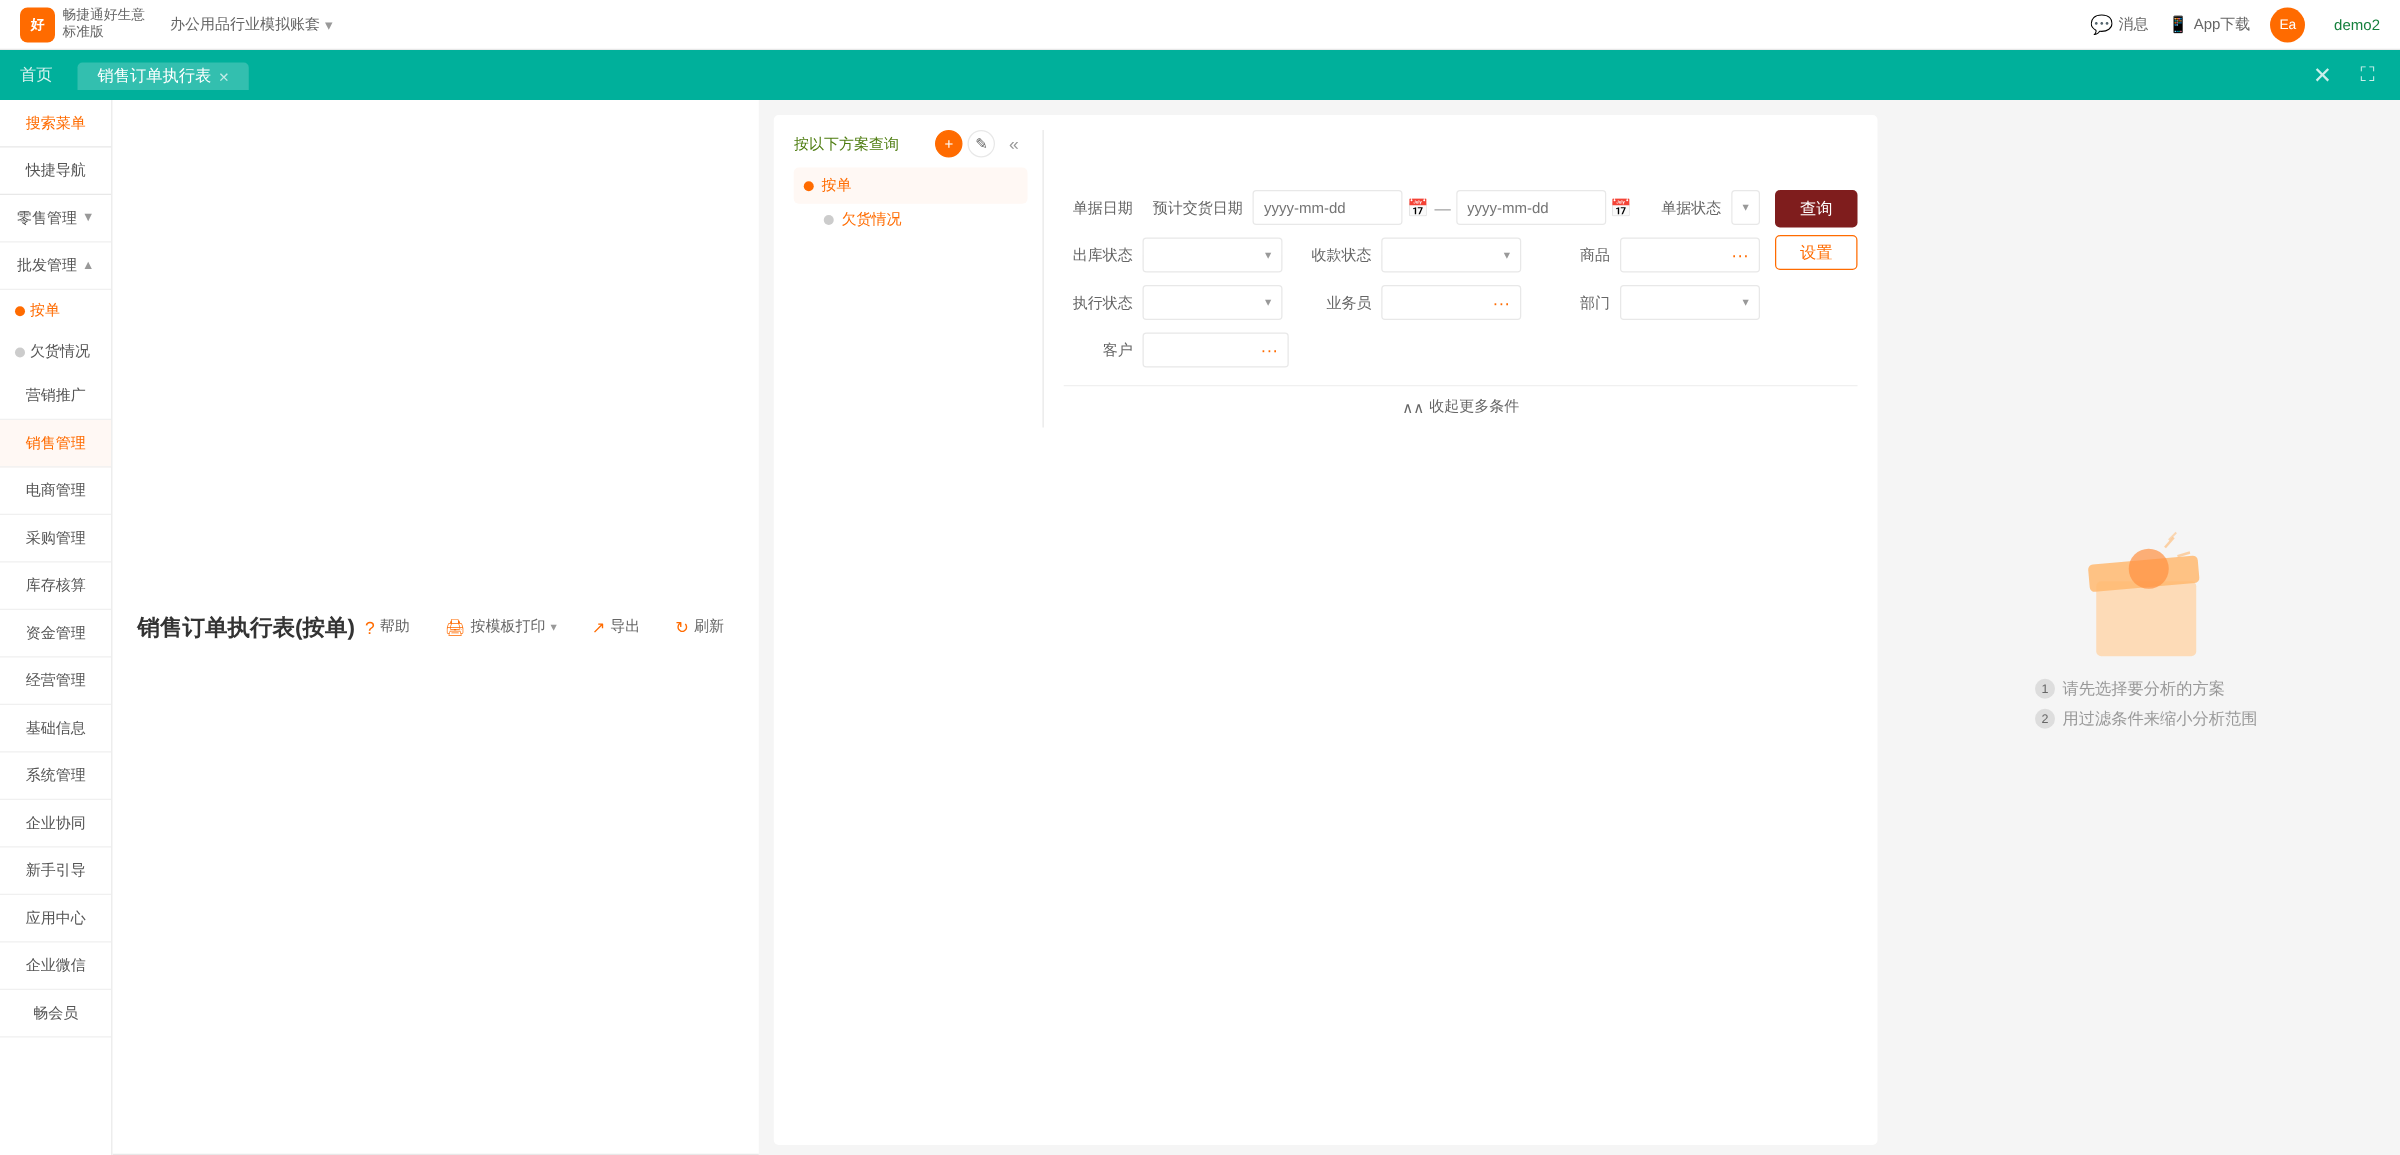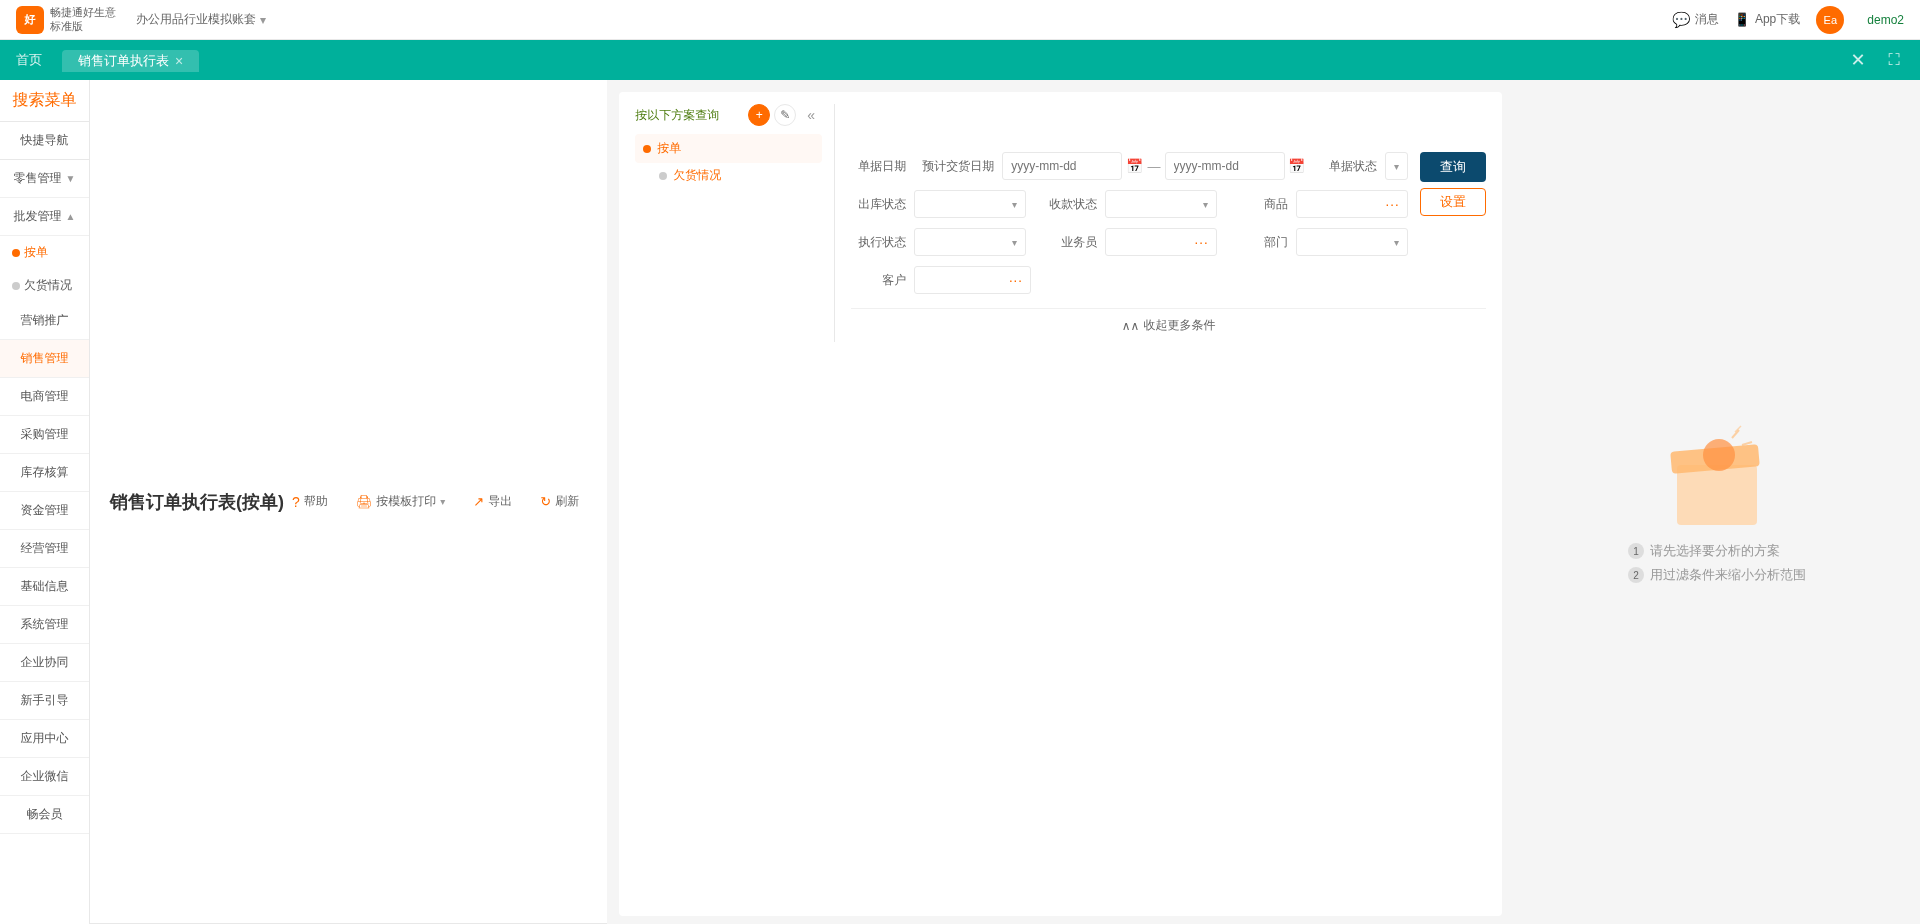--- a/index.html
+++ b/index.html
@@ -76,21 +76,21 @@
     .filter-status-select { flex: 1; height: 28px; border: 1px solid #e8e8e8; border-radius: 3px; display: flex; align-items: center; justify-content: space-between; padding: 0 8px; cursor: pointer; }
 
     .collapse-more { text-align: center; padding: 8px; border-top: 1px solid #f0f0f0; margin-top: 4px; }
     .collapse-more-btn { font-size: 12px; color: #666; cursor: pointer; display: inline-flex; align-items: center; gap: 4px; }
 
     
     .empty-area { flex: 1; display: flex; align-items: center; justify-content: center; flex-direction: column; gap: 12px; }
     .empty-tips { display: flex; flex-direction: column; gap: 6px; }
     .empty-tip { display: flex; align-items: center; gap: 6px; font-size: 13px; color: #999; }
     .tip-num { width: 16px; height: 16px; border-radius: 50%; background: #ddd; color: #666; font-size: 10px; display: flex; align-items: center; justify-content: center; flex-shrink: 0; }
-    .btn-search { background: #0c4a6e; color: #fff; border: none; border-radius: 4px; padding: 6px 20px; font-size: 13px; cursor: pointer; white-space: nowrap; }
+    .btn-search { background: #7f1d1d; color: #fff; border: none; border-radius: 4px; padding: 6px 20px; font-size: 13px; cursor: pointer; white-space: nowrap; }
     .btn-settings { background: #fff; color: #ff6b00; border: 1px solid #ff6b00; border-radius: 4px; padding: 4px 16px; font-size: 13px; cursor: pointer; white-space: nowrap; }
     .filter-right-top { display: flex; gap: 0; align-items: flex-start; margin-top: 48px; }
     .filter-fields { flex: 1; }
     .filter-actions { display: flex; flex-direction: column; gap: 6px; margin-left: 12px; }
   </style>
 </head>
 <body>
 
 <div class="topbar">
   <div class="topbar-left">
@@ -135,21 +135,21 @@
   <div class="tabbar-actions">
     <div class="tabbar-icon-btn" style="font-size:18px;color:rgba(255,255,255,0.8);">✕</div>
     <div class="tabbar-icon-btn" style="font-size:16px;color:rgba(255,255,255,0.8);">⛶</div>
   </div>
 </div>
 
 <div class="main-layout">
 
   <div class="sidebar">
     <div class="sidebar-item" style="color:#ff6b00;border-bottom:1px solid #e8e8e8;">
-      <div style="font-size:16px;">搜索菜单</div>
+      <div style="font-size:12px;">搜索菜单</div>
     </div>
     <div class="sidebar-item" style="border-bottom:1px solid #e8e8e8;">
       <div style="font-size:12px;">快捷导航</div>
     </div>
     <div class="sidebar-item" style="display:flex;align-items:center;justify-content:center;gap:4px;">
       <span style="font-size:12px;">零售管理</span>
       <span style="font-size:10px;color:#999;">▼</span>
     </div>
     <div class="sidebar-item" style="display:flex;align-items:center;justify-content:center;gap:4px;">
       <span style="font-size:12px;">批发管理</span>

